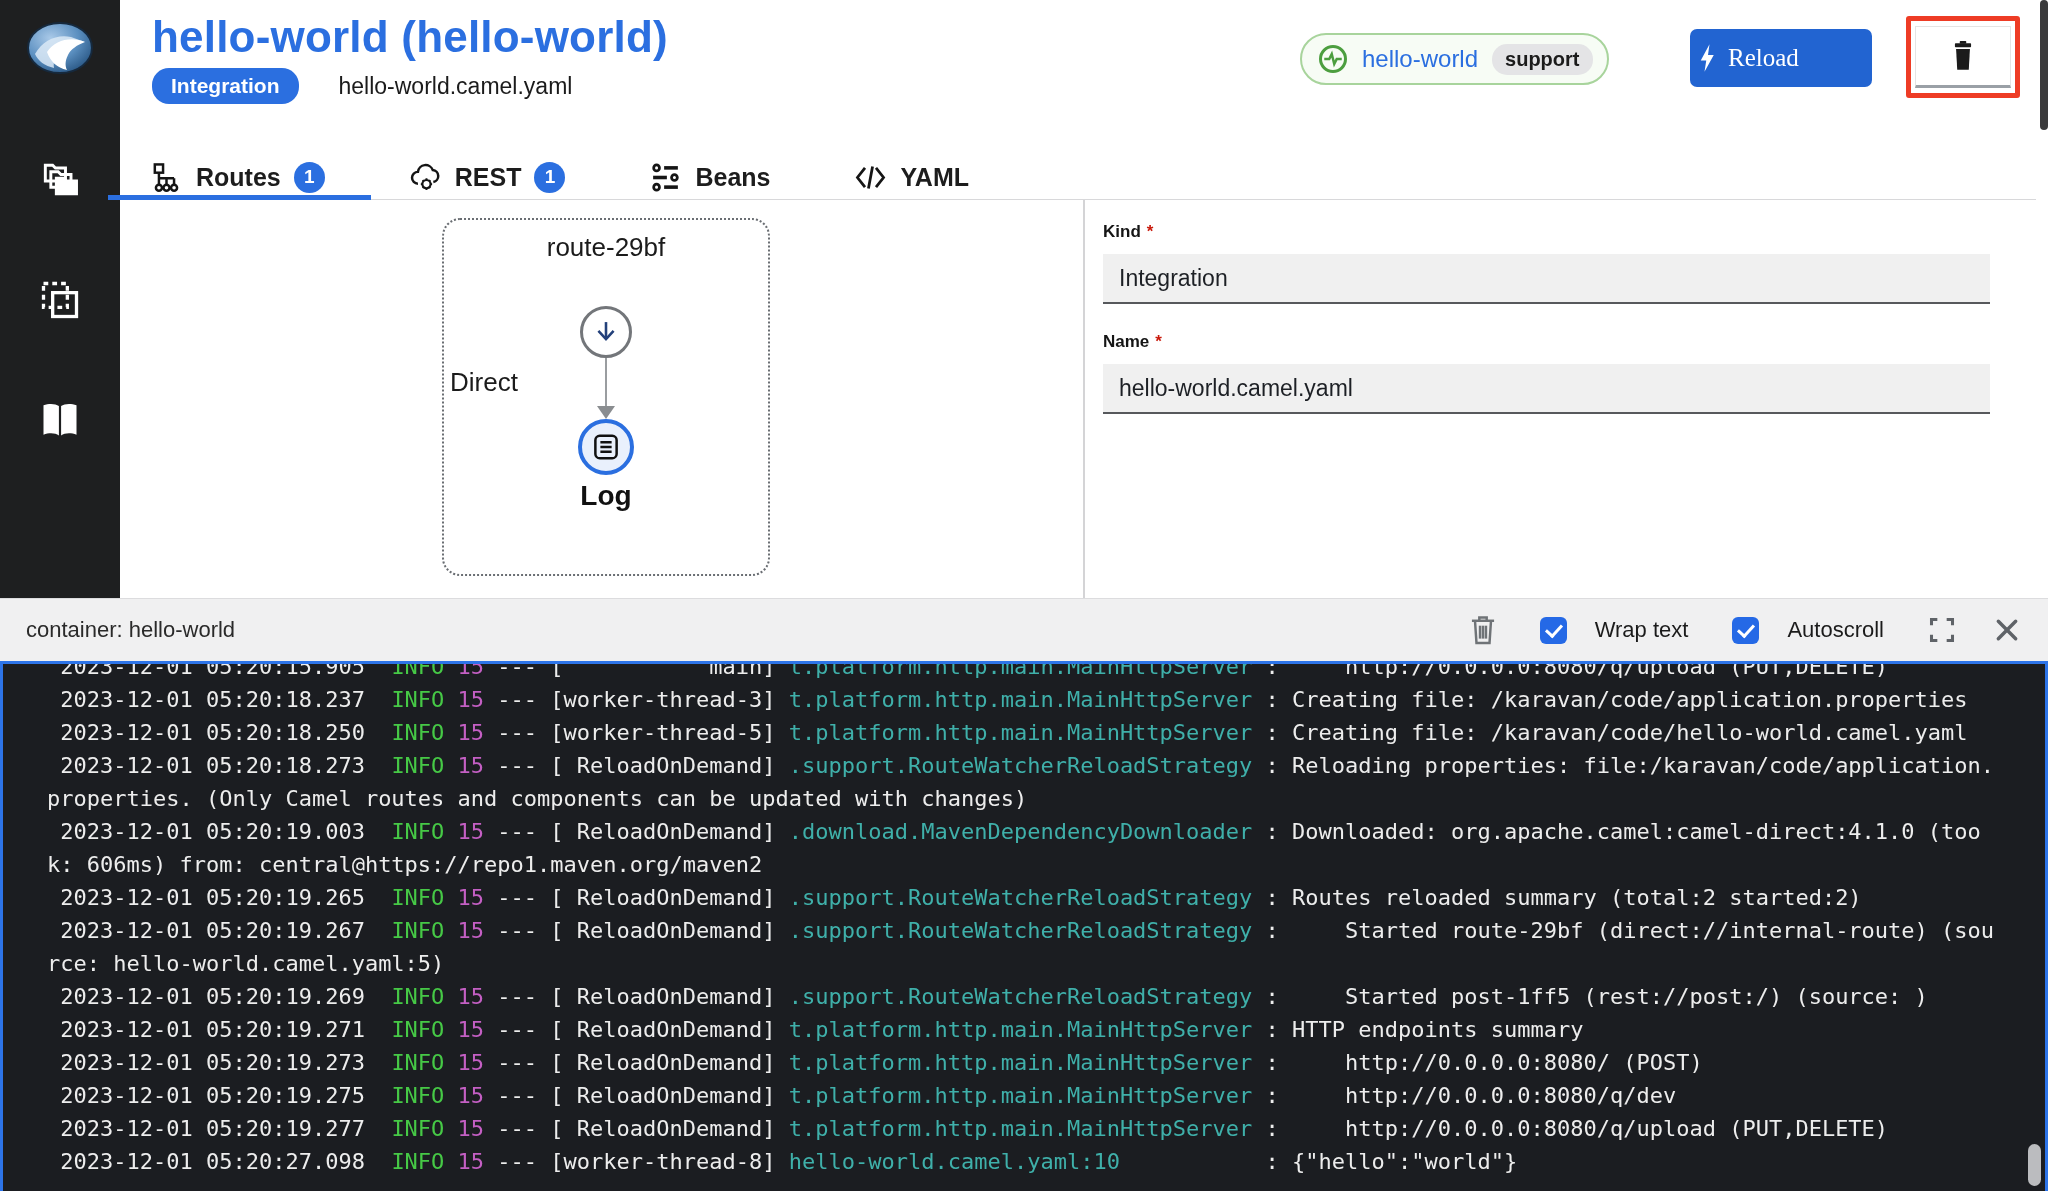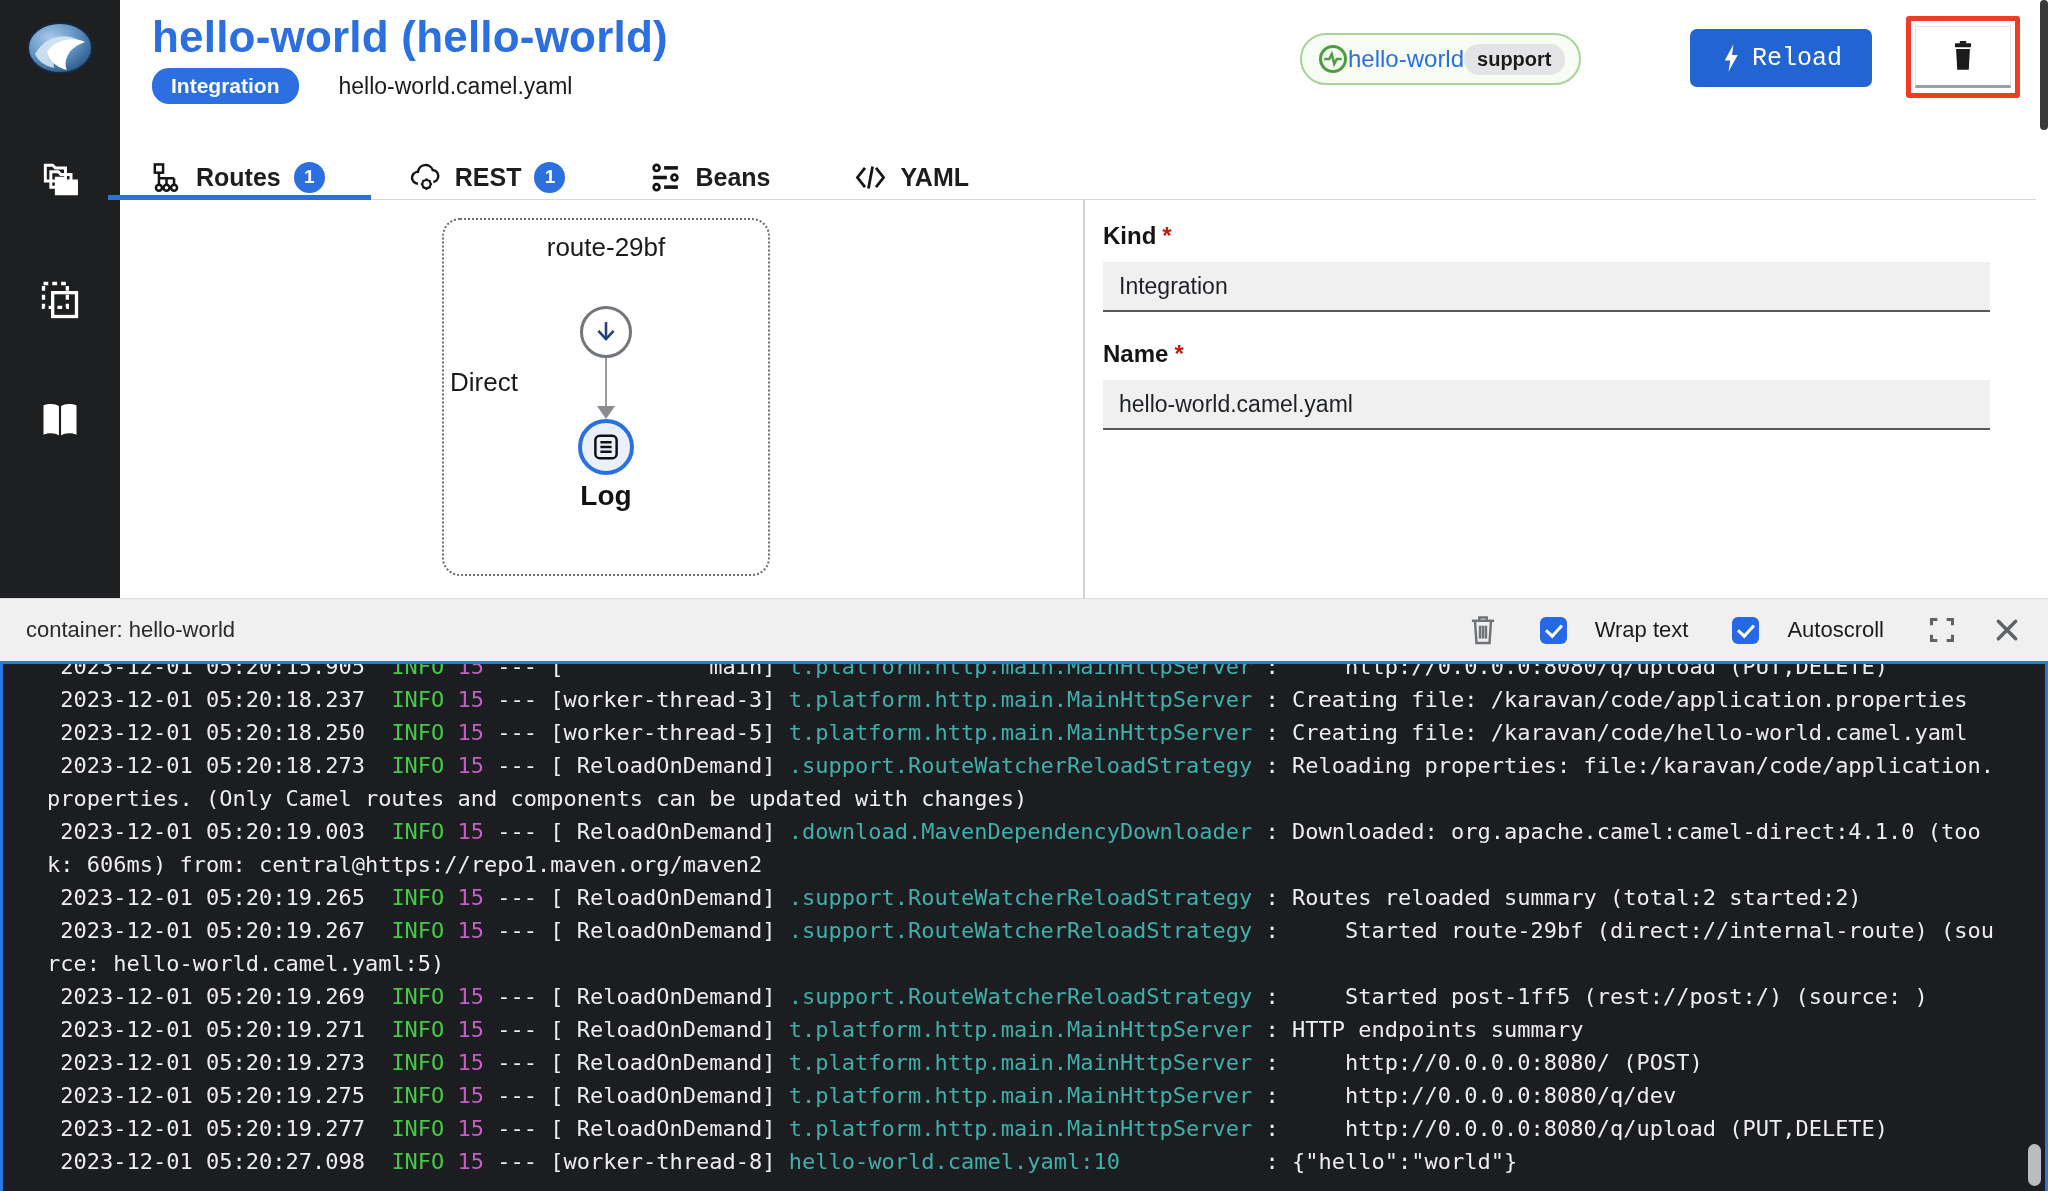--- a/index.html
+++ b/index.html
@@ -14,31 +14,31 @@
   .side-btn svg{width:44px;height:44px;}
 
   
   .page-title{position:absolute;left:152px;top:12px;margin:0;font-size:44px;font-weight:600;
               color:var(--accent,#2b6fe0);letter-spacing:.2px;}
   .sub-row{position:absolute;left:152px;top:68px;display:flex;align-items:center;gap:40px;}
   .kind-badge{background:var(--accent,#2b6fe0);color:#fff;font-size:21px;font-weight:700;
               padding:6px 19px;border-radius:17px;}
   .filename{font-size:23px;color:#1b1b1b;}
 
-  .pod-pill{position:absolute;left:1300px;top:33px;height:52px;display:flex;align-items:center;
+  .pod-pill{position:absolute;left:1300px;top:33px;height:52px;display:flex;align-items:center;gap:14px;
             padding:0 14px 0 16px;border:2px solid var(--devmode_border,#a8d49c);
             background:var(--devmode_bg,#f7fcf5);border-radius:28px;box-sizing:border-box;cursor:pointer;}
   .pod-pill .pulse{width:30px;height:30px;}
   .pod-name{font-size:24px;color:var(--accent,#2b6fe0);}
   .devmode-chip{background:var(--badge_gray_bg,#e4e4e6);color:#1b1b1b;font-size:20px;font-weight:700;
                 padding:4px 13px;border-radius:15px;}
 
   .reload-btn{position:absolute;left:1690px;top:29px;width:182px;height:58px;border:none;border-radius:7px;
-              background:var(--button_blue,#2264d1);color:#fff;font-size:25px;font-family:Liberation Mono, monospace;
-              display:flex;align-items:center;justify-content:center;gap:10px;cursor:pointer;}
+              background:var(--button_blue,#2264d1);color:#fff;font-size:25px;font-family:Liberation Serif, serif;
+              display:flex;align-items:center;justify-content:flex-start;gap:10px;cursor:pointer;}
   .reload-btn svg{width:22px;height:30px;}
 
   .highlight-box{position:absolute;left:1906px;top:16px;width:114px;height:82px;box-sizing:border-box;
                  border:5px solid var(--annotation_red,#ee3c25);border-radius:3px;background:#fff;
                  display:flex;align-items:center;justify-content:center;}
   .delete-btn{width:96px;height:62px;background:#fff;border:1px solid #e4e4e4;border-bottom:3px solid #9aa0a6;
               display:flex;align-items:center;justify-content:center;cursor:pointer;}
   .delete-btn svg{width:28px;height:30px;}
 
   .page-scroll{position:absolute;right:0;top:0;width:8px;height:130px;background:#3a3a3c;border-radius:4px;}
@@ -68,21 +68,21 @@
              border-left:9px solid transparent;border-right:9px solid transparent;border-top:13px solid #8a8d90;}
   .direct-label{position:absolute;top:147px;width:100%;text-align:left;font-size:26px;color:#1b1b1b;}
   .direct-label span{background:#fff;padding:0 6px;}
   .log-circle{position:absolute;left:134px;top:199px;width:56px;height:56px;box-sizing:border-box;
               border:4px solid var(--accent,#2b6fe0);border-radius:50%;background:#e9f0fc;
               display:flex;align-items:center;justify-content:center;cursor:pointer;}
   .log-circle svg{width:30px;height:30px;}
   .log-label{position:absolute;top:260px;width:100%;text-align:center;font-size:28px;font-weight:700;color:#111;}
 
   .props{flex:1;padding:22px 58px 0 18px;background:#fff;}
-  .prop-label{font-size:24px;font-weight:700;color:#151515;margin-bottom:12px;}
+  .prop-label{font-size:17px;font-weight:700;color:#151515;margin-bottom:12px;}
   .req{color:var(--required_red,#c9190b);font-weight:700;margin-left:6px;}
   .prop-input{width:100%;height:50px;box-sizing:border-box;background:#f0f0f0;border:none;
               border-bottom:2px solid #57595c;font-family:inherit;font-size:23px;color:#1d2025;
               padding:0 16px;margin-bottom:28px;}
 
   
   .console-head{position:absolute;left:0;top:598px;width:2048px;height:63px;box-sizing:border-box;
                 background:#f0f0f1;border-top:1px solid #dcdcde;display:flex;align-items:center;
                 padding:0 28px 0 26px;}
   .container-label{font-size:22px;color:#2a2a2a;}

